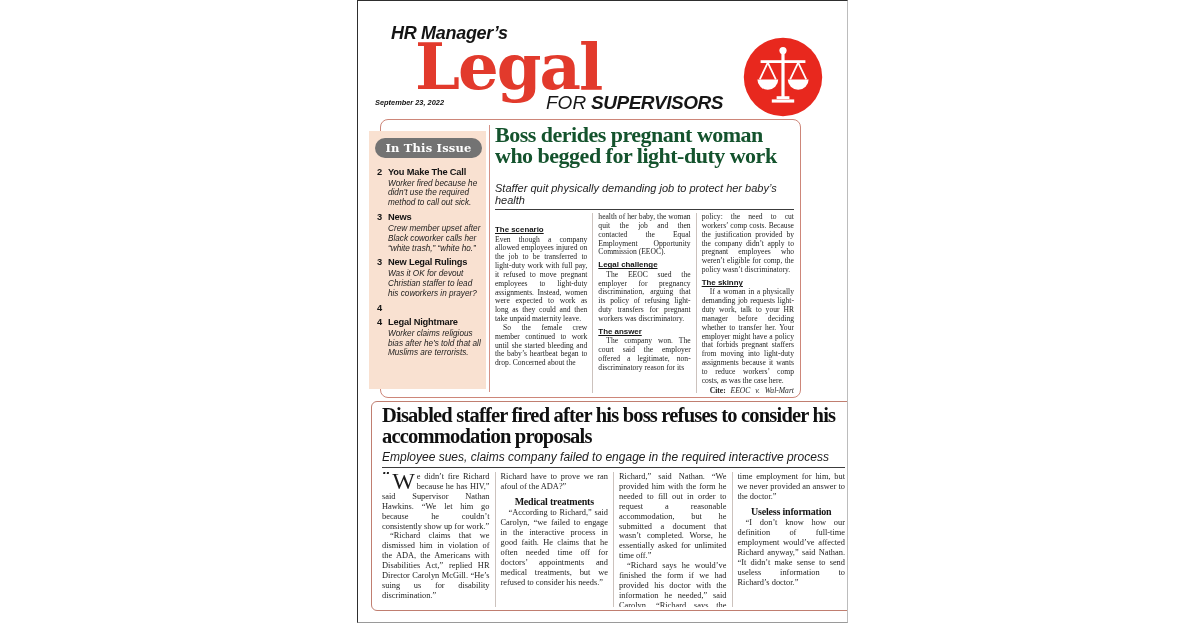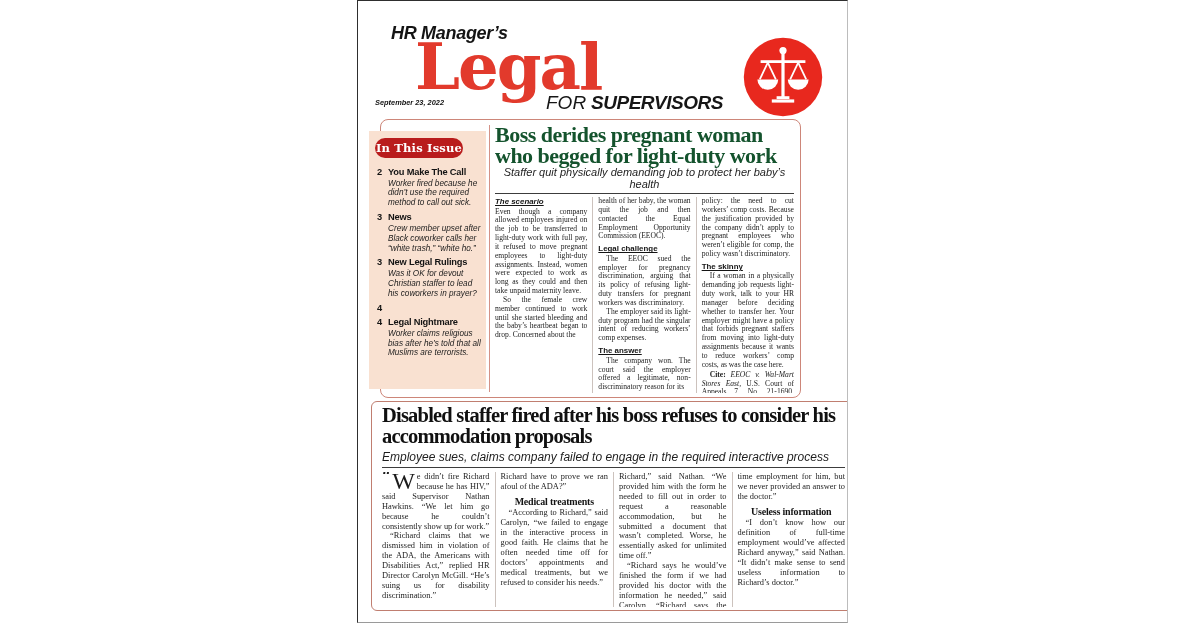--- a/index.html
+++ b/index.html
@@ -14,34 +14,34 @@
   .legal  { position:absolute; left:13px; top:36px; font:700 64px/60px "DejaVu Serif", serif; color:#e23a2c; letter-spacing:-2px;margin-left:44px; }
   .alert  { position:absolute; left:178px; top:26px; font:700 76px/72px "Liberation Sans", sans-serif; color:#161616; letter-spacing:-4px; }
   .tagline{ position:absolute; left:188px; top:91px; font-family:"Liberation Sans", sans-serif; font-style:italic; font-size:19px; color:#161616; white-space:nowrap; }
   .tagline .for { font-weight:400; margin-right:5px; }
   .tagline .sup { font-weight:700; letter-spacing:-0.5px; }
   .issuedate { position:absolute; left:17px; top:97px; font:italic 700 7.4px "Liberation Sans", sans-serif; color:#141414; }
   .logo { position:absolute; left:385px; top:36px; width:80px; height:80px; }
 
   
   .toc { position:absolute; left:11px; top:130px; width:117px; height:258px; background:#f9e1d1; overflow:hidden; z-index:3; }
-  .toc-pill { position:absolute; left:6px; top:7px; width:88px; height:20px; background:#b91c1c; border-radius:10px;
+  .toc-pill { position:absolute; left:6px; top:7px; width:107px; height:20px; background:#737373; border-radius:10px;
               color:#fff; font:700 11.5px/20px "DejaVu Serif", serif; text-align:center; letter-spacing:0.2px; }
   .toc-items { position:absolute; left:8px; top:36px; right:3px; }
   .toc-item { display:flex; margin-bottom:4px; }
   .toc-num  { width:11px; flex:none; font:700 9.3px/10.5px "Liberation Sans", sans-serif; color:#141414; }
   .toc-title{ font:700 9.3px/10.5px "Liberation Sans", sans-serif; color:#141414; letter-spacing:-0.2px; }
   .toc-desc { font:italic 400 8.2px/9.9px "Liberation Sans", sans-serif; color:#1c1c1c; margin-top:1px; }
 
   
   .box1 { position:absolute; left:22px; top:118px; width:421px; height:279px; border:1px solid #cd8679; border-radius:8px; z-index:1; }
   .box1 .vrule { position:absolute; left:108px; top:5px; bottom:5px; width:1px; background:#d49287; }
   .art1 { position:absolute; left:114px; top:4px; right:6px; bottom:4px; overflow:hidden; }
   .hl1 { font:700 22px/21px "Liberation Serif", serif; color:#14532d; letter-spacing:-0.5px; }
-  .sub1 { font:italic 400 11px "Liberation Sans", sans-serif; color:#1e1e1e; margin-top:0;text-align:center; }
+  .sub1 { font:italic 400 11px "Liberation Sans", sans-serif; color:#1e1e1e; margin-top:16px; }
   .hrule { height:1px; background:#3c3c3c; margin-top:3px; }
 
   .box2 { position:absolute; left:13px; top:400px; width:483px; height:210px; border:1px solid #c07e70; border-radius:6px; z-index:1; }
   .art2 { position:absolute; left:10px; top:3px; right:8px; bottom:3px; overflow:hidden; }
   .hl2 { font:700 20.5px/21px "Liberation Serif", serif; color:#101010; letter-spacing:-0.8px; }
   .sub2 { font:italic 400 12px "Liberation Sans", sans-serif; color:#1e1e1e; margin-top:3px; }
 
   
   .cols { display:flex; margin-top:3px; overflow:hidden; }
   .cols1 { height:200px; }
@@ -49,21 +49,21 @@
   .c { flex:1; padding:0 5px; overflow:hidden; }
   .c:first-child { padding-left:0; }
   .c:last-child { padding-right:0; }
   .c + .c { border-left:1px solid #ccc2bd; }
 
   .bt  { font:400 7.6px/8.85px "Liberation Serif", serif; color:#1c1c1c; text-align:justify; }
   .bt2 { font:400 8.4px/9.9px  "Liberation Serif", serif; color:#1c1c1c; text-align:justify; }
   .bt p, .bt2 p { text-indent:8px; }
   p.noind { text-indent:0 !important; }
   .bh  { font:700 7.9px/9.5px "Liberation Sans", sans-serif; text-decoration:underline; color:#141414; margin:3px 0 1px; text-align:left; }
-  .bh.first { margin-top:0;font-style:italic; }
+  .bh.first { margin-top:12px; }
   .bh2 { font:700 10px/11.5px "Liberation Serif", serif; color:#141414; margin:4px 0 1px; text-align:center; letter-spacing:-0.2px; }
   .citep { margin-top:1px; }
   .cite-label { font-weight:700; }
   .cite-case { font-style:italic; }
   .bigq { float:left; font:700 16px/10px "DejaVu Serif", serif; margin-right:1px; }
   .dropcap { float:left; font:400 24px/19px "Liberation Serif", serif; margin-right:2px; }
 </style>
 </head>
 <body>
 
@@ -104,21 +104,20 @@
         <div class="cols cols1">
           <div class="c bt">
             <div class="bh first">The scenario</div>
             <p class="noind">Even though a company allowed employees injured on the job to be transferred to light-duty work with full pay, it refused to move pregnant employees to light-duty assignments. Instead, women were expected to work as long as they could and then take unpaid maternity leave.</p>
             <p>So the female crew member continued to work until she started bleeding and the baby’s heartbeat began to drop. Concerned about the</p>
           </div>
           <div class="c bt">
             <p class="noind">health of her baby, the woman quit the job and then contacted the Equal Employment Opportunity Commission (EEOC).</p>
             <div class="bh">Legal challenge</div>
             <p>The EEOC sued the employer for pregnancy discrimination, arguing that its policy of refusing light-duty transfers for pregnant workers was discriminatory.</p>
-            <p>The employer said its light-duty program had the singular intent of reducing workers’ comp expenses.</p>
             <div class="bh">The answer</div>
             <p>The company won. The court said the employer offered a legitimate, non-discriminatory reason for its</p>
           </div>
           <div class="c bt">
             <p class="noind">policy: the need to cut workers’ comp costs. Because the justification provided by the company didn’t apply to pregnant employees who weren’t eligible for comp, the policy wasn’t discriminatory.</p>
             <div class="bh">The skinny</div>
             <p>If a woman in a physically demanding job requests light-duty work, talk to your HR manager before deciding whether to transfer her. Your employer might have a policy that forbids pregnant staffers from moving into light-duty assignments because it wants to reduce workers’ comp costs, as was the case here.</p>
             <p class="citep"><span class="cite-label">Cite:</span><span class="cite-case"> EEOC v. Wal-Mart Stores East,</span><span> U.S. Court of Appeals 7, No. 21-1690, 8/16/22.</span></p>
           </div>
         </div>

